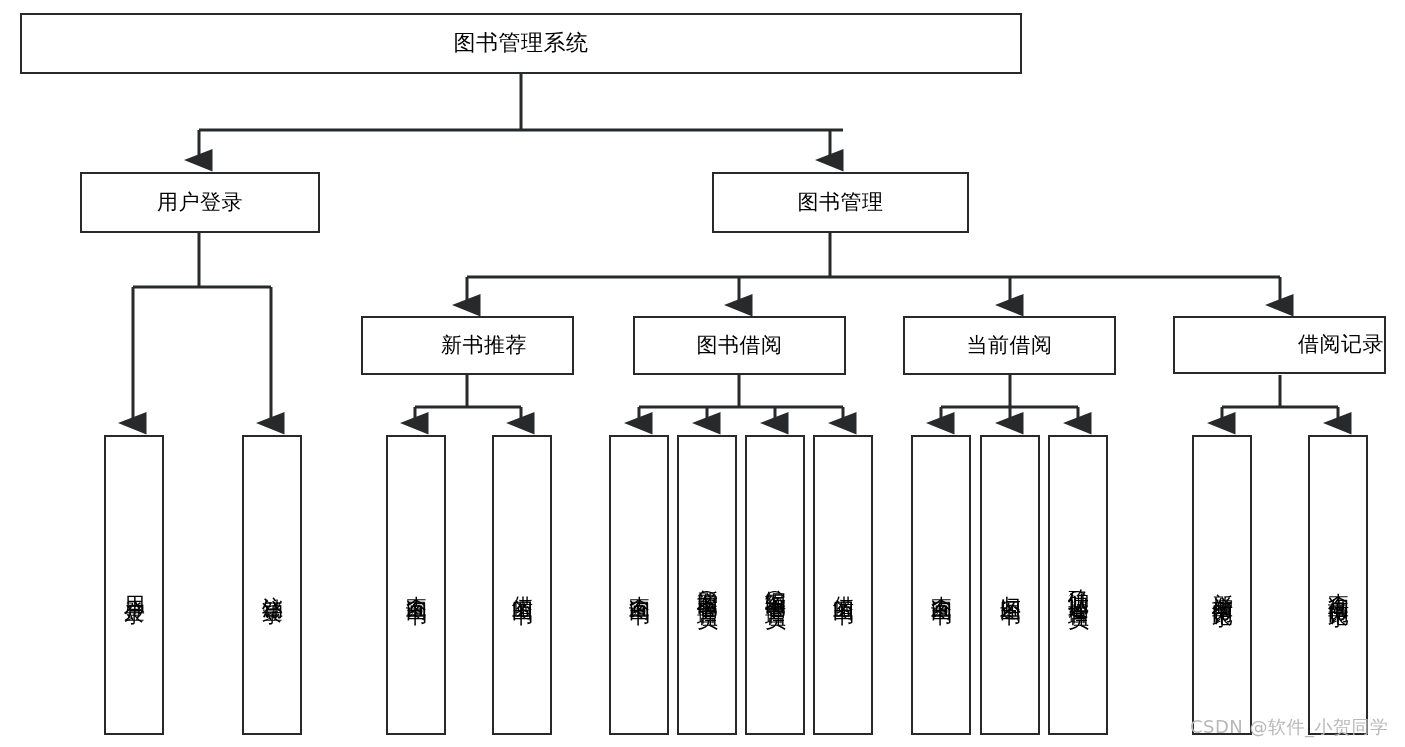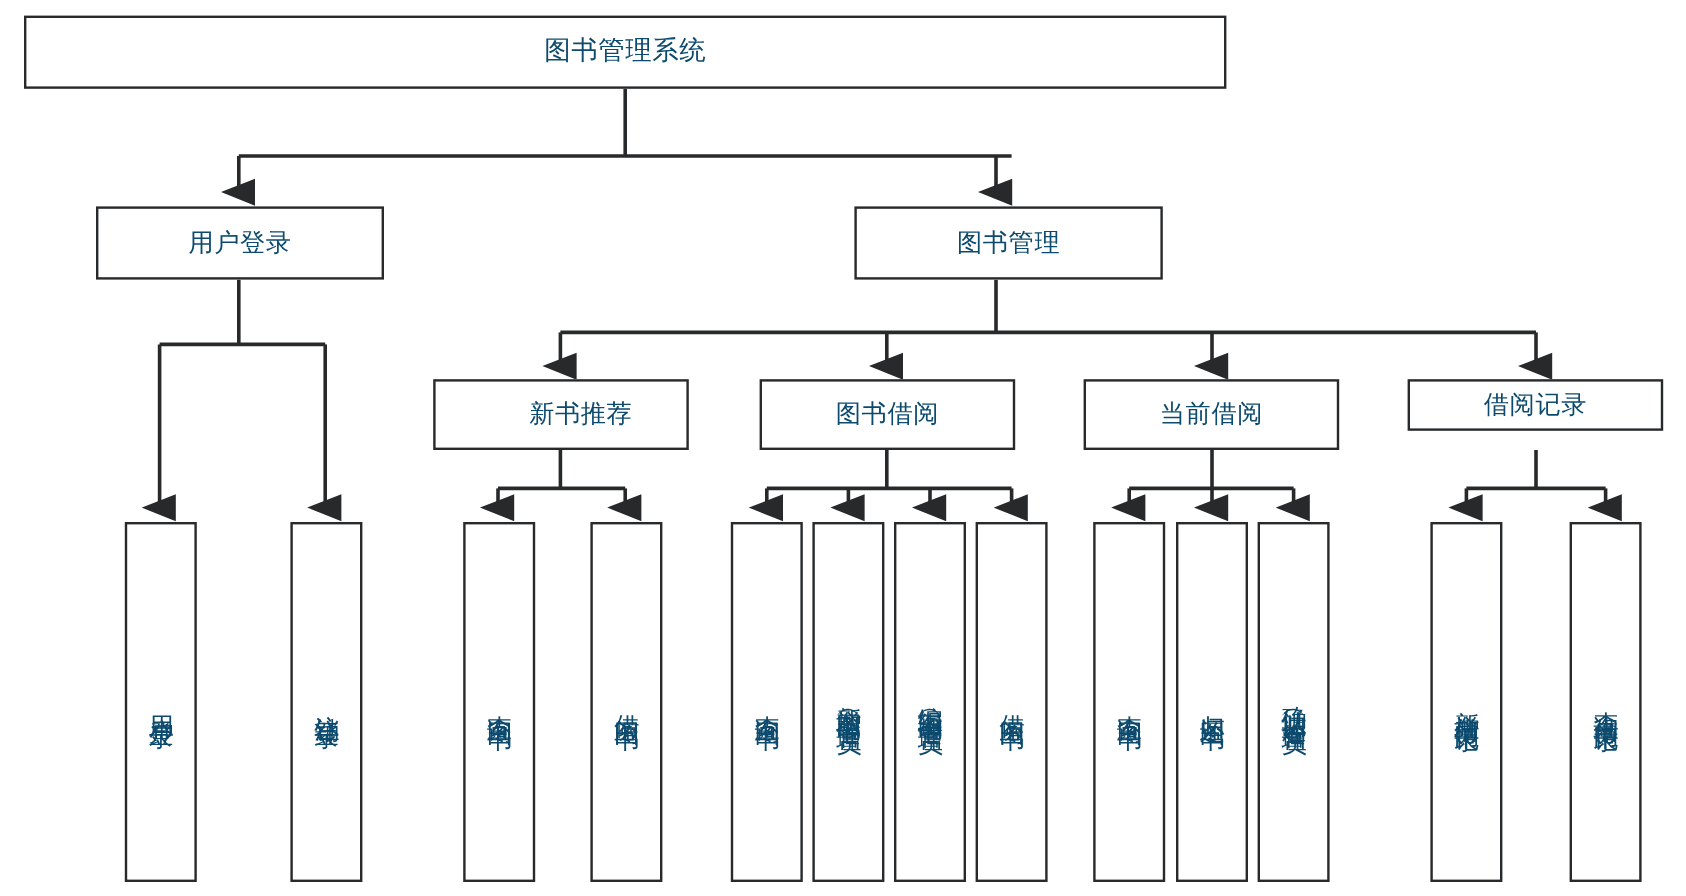--- a/index.html
+++ b/index.html
@@ -26,21 +26,21 @@
     pointer-events: none;
   }
   .node {
     position: absolute;
     box-sizing: border-box;
     border: 2px solid #27292b;
     background: #ffffff;
     display: flex;
     align-items: center;
     justify-content: center;
-    color: #0c4a6e;
+    color: #000000;
     text-align: center;
   }
   .node.horizontal {
     font-size: 21px;
     letter-spacing: 0.5px;
     line-height: 1.1;
   }
   .node.vertical {
     font-size: 21px;
     letter-spacing: 1px;
@@ -136,21 +136,21 @@
   </div>
 
   <div class="node horizontal" style="left:903px; top:316px; width:213px; height:59px;">
     <span>当前借阅</span>
   </div>
 
   <div class="node horizontal" style="left:633px; top:316px; width:213px; height:59px;">
     <span>图书借阅</span>
   </div>
 
-  <div class="node horizontal" style="left:1173px; top:316px; width:213px; height:43px;">
+  <div class="node horizontal" style="left:1173px; top:316px; width:213px; height:58px;justify-content:flex-end;">
     <span>借阅记录</span>
   </div>
 
   <div class="node vertical" style="left:104px; top:435px; width:60px; height:300px;">
     <span class="vtext">用户登录</span>
   </div>
 
   <div class="node vertical" style="left:242px; top:435px; width:60px; height:300px;">
     <span class="vtext">注销登录</span>
   </div>
@@ -192,14 +192,15 @@
   </div>
 
   <div class="node vertical" style="left:1192px; top:435px; width:60px; height:300px;">
     <span class="vtext">新增借阅记录</span>
   </div>
 
   <div class="node vertical" style="left:1308px; top:435px; width:60px; height:300px;">
     <span class="vtext">查询借阅记录</span>
   </div>
 
+  <div class="watermark" style="left:1190px; top:715px;">CSDN @软件_小贺同学</div>
 
 </div>
 
 </body></html>

